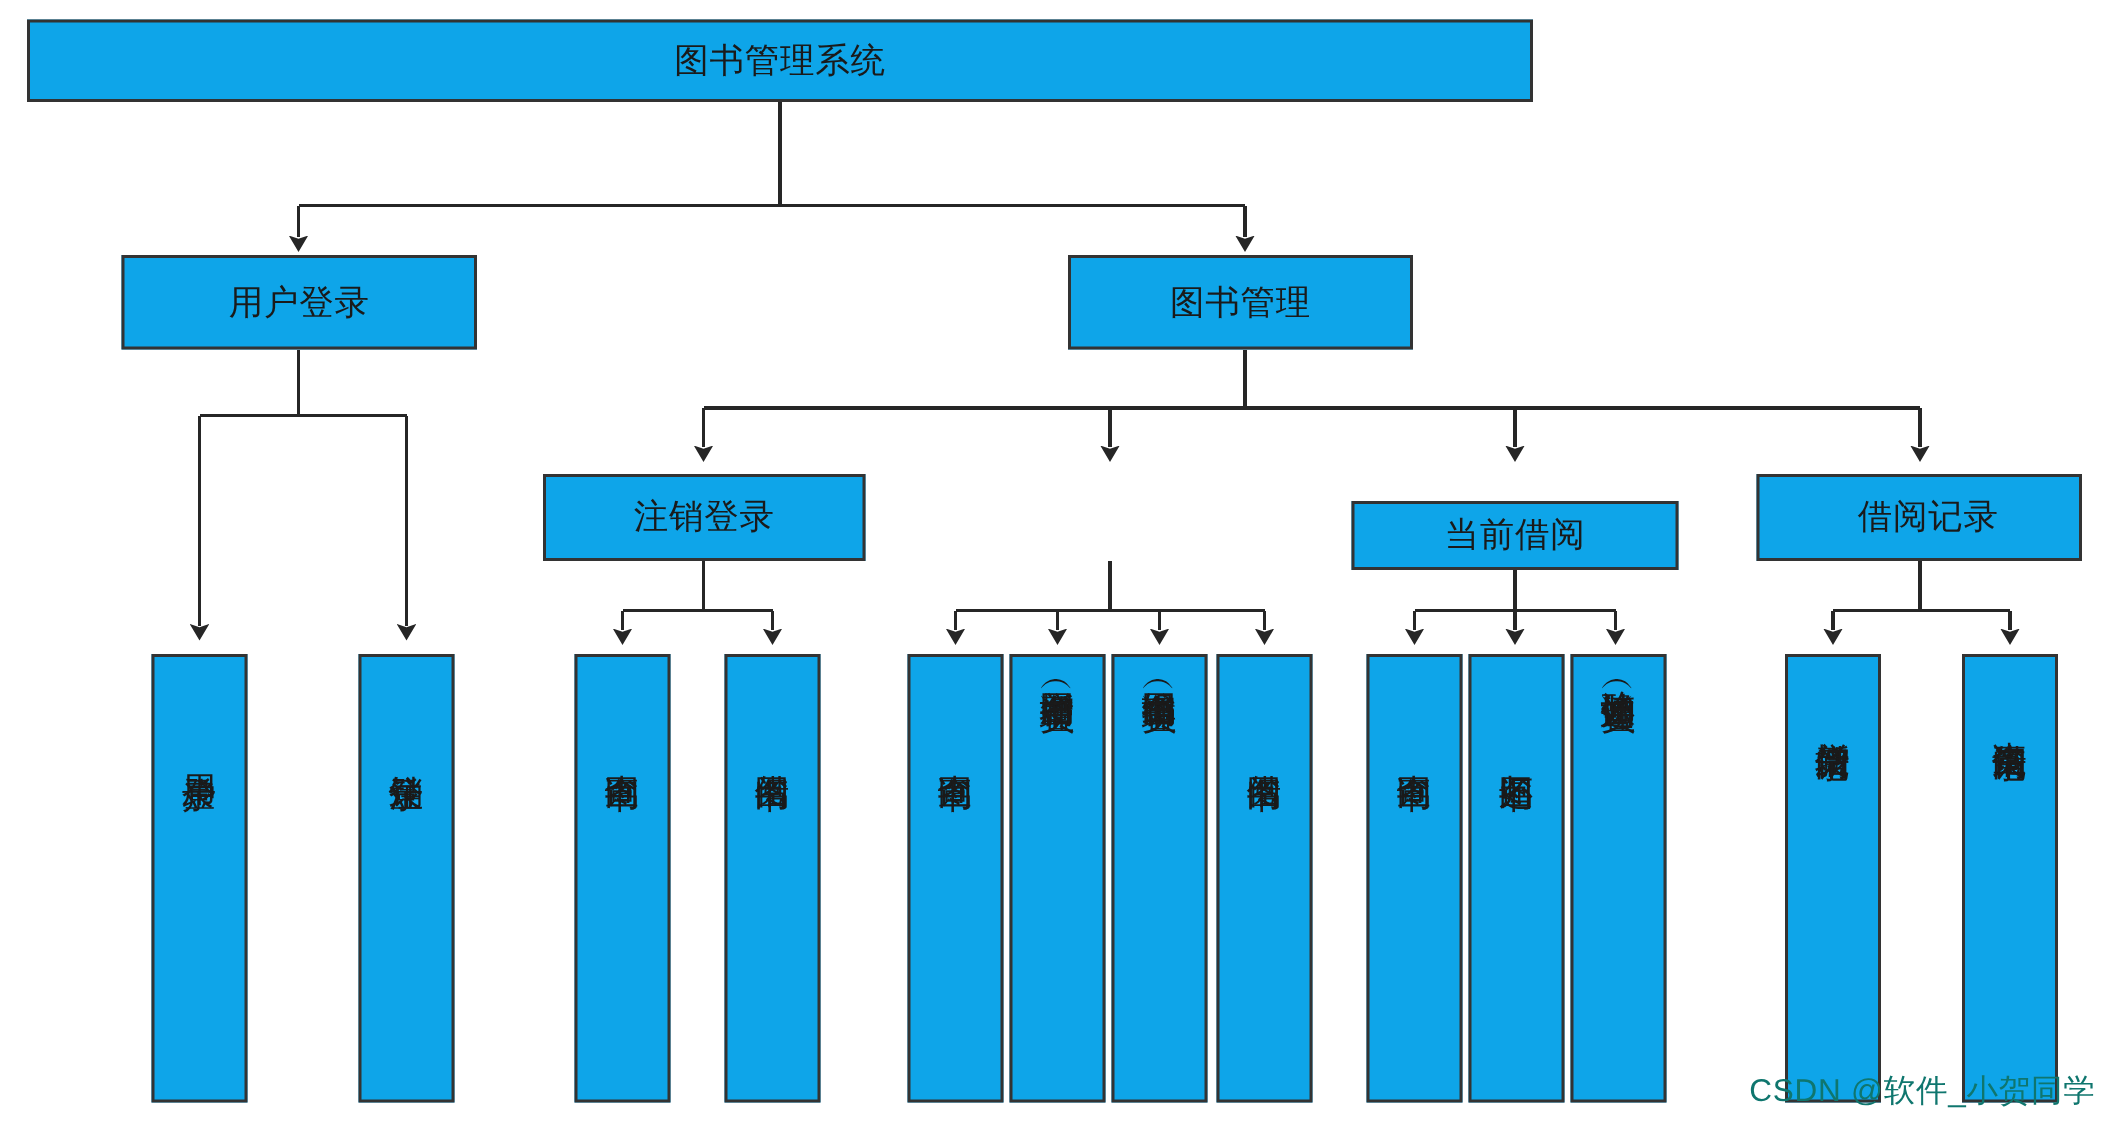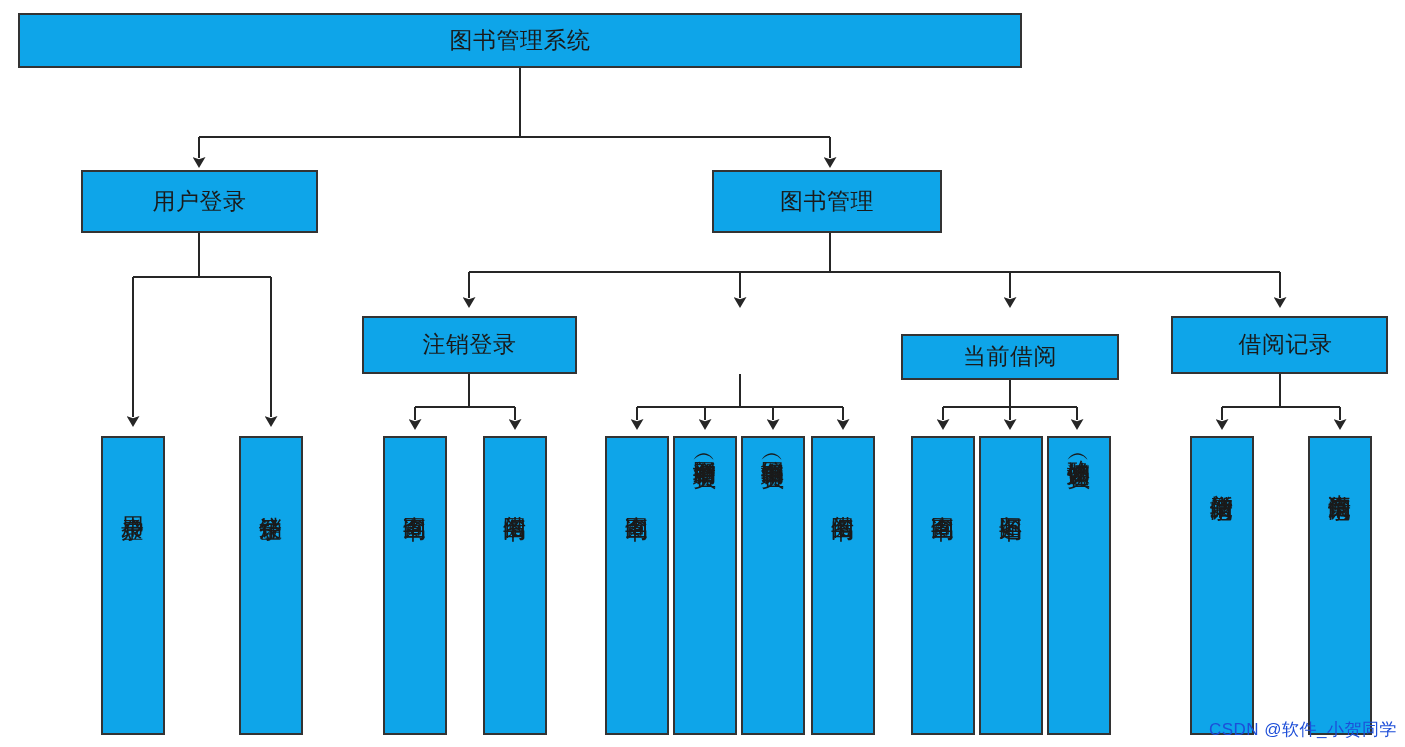--- a/index.html
+++ b/index.html
@@ -64,22 +64,22 @@
   .node-v.pad-top-md {
     padding-top: 38px;
   }
   .node-v.pad-top-xs {
     padding-top: 4px;
   }
   #watermark {
     position: absolute;
     right: 8px;
     bottom: 6px;
-    font-size: 17px;
-    color: #1d4ed8;
+    font-size: 21px;
+    color: #0f766e;
     letter-spacing: 0.5px;
     white-space: nowrap;
   }
 </style>
 </head>
 <body>
 
 <div id="diagram-root">
 
   <svg id="wires" viewBox="0 0 1405 747">

